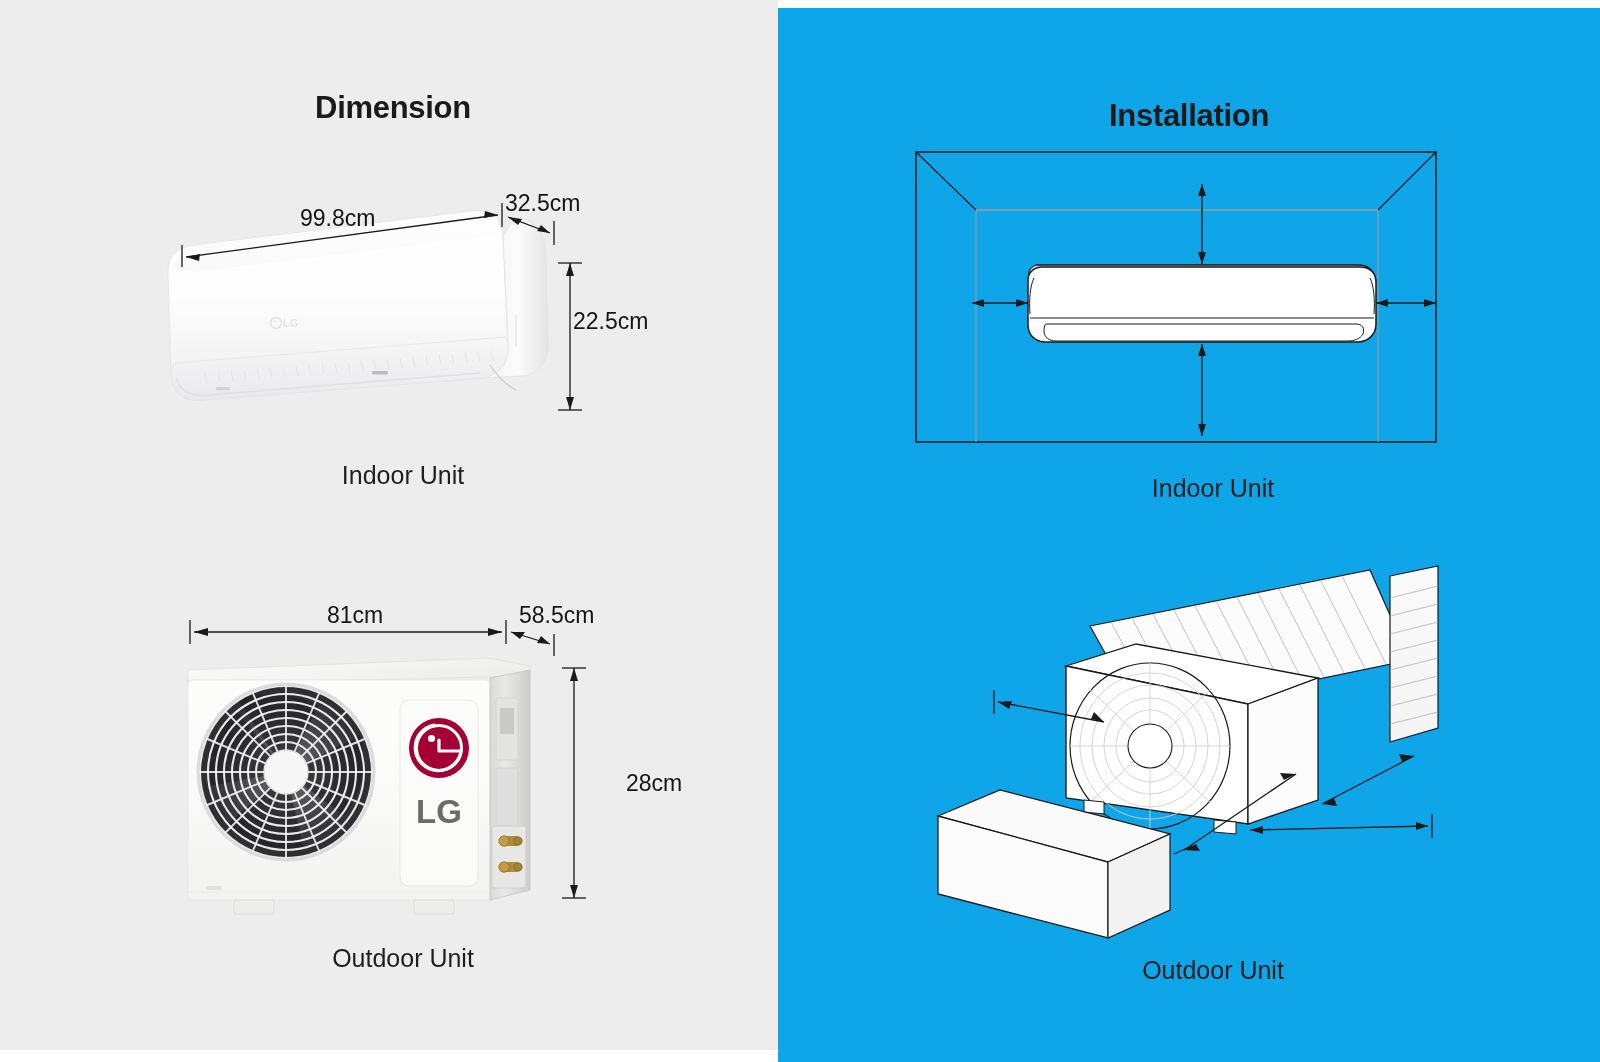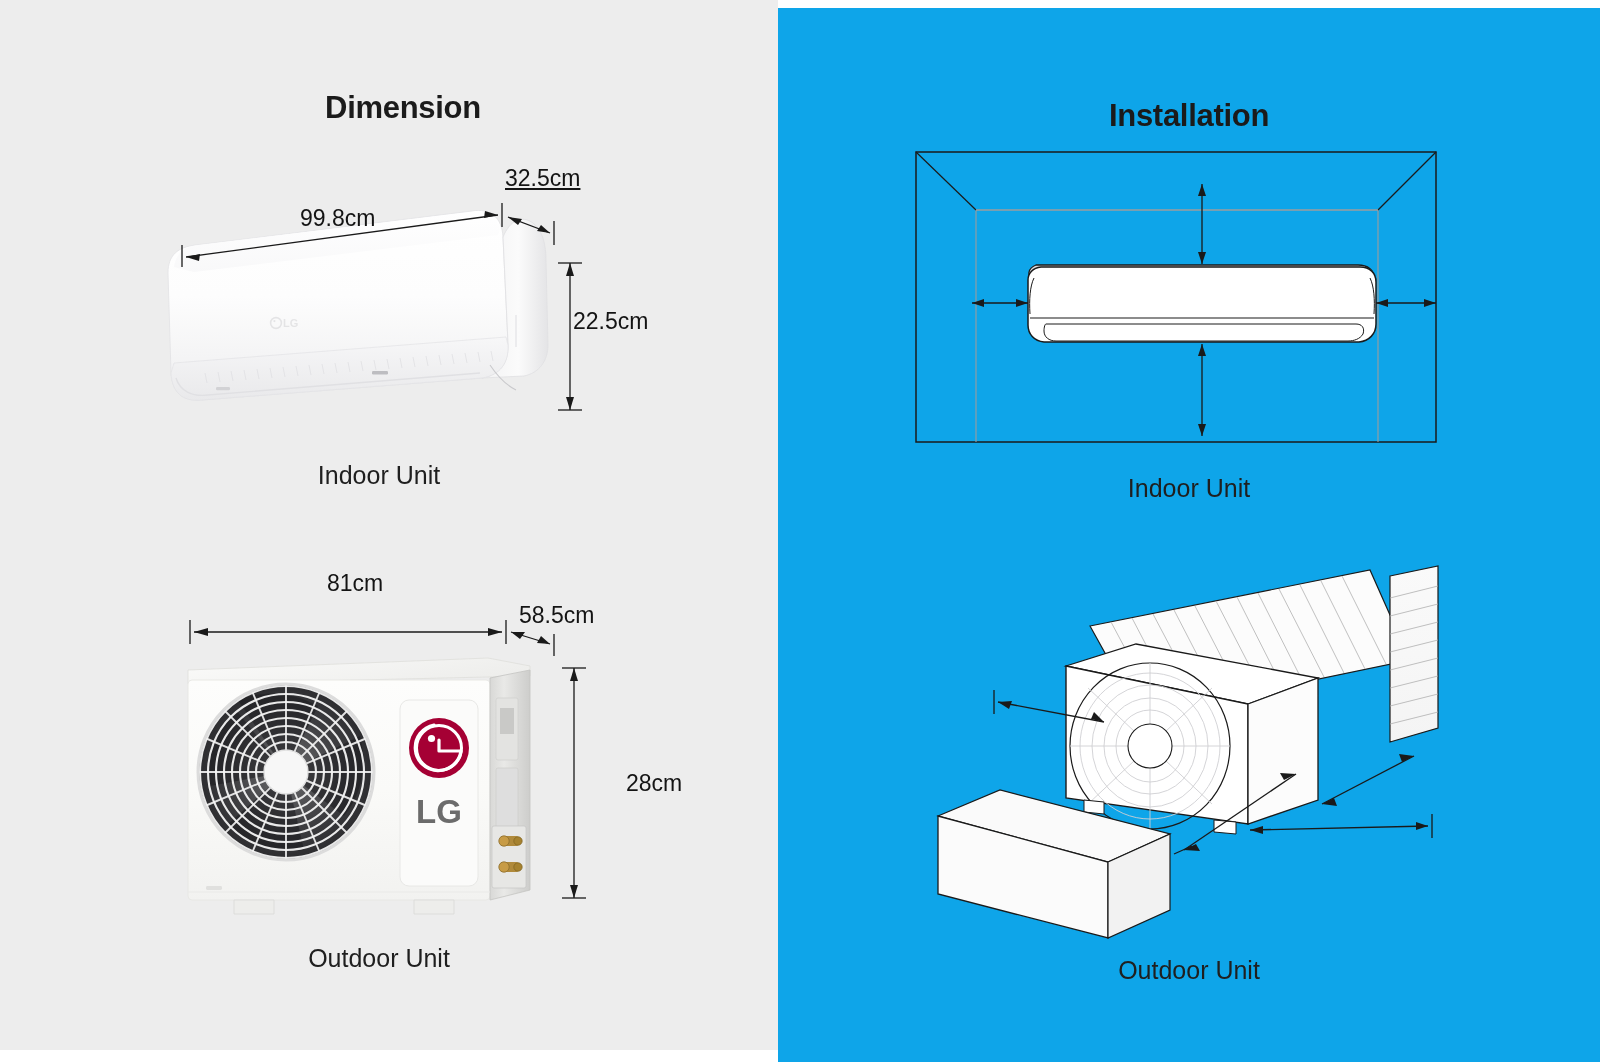--- a/index.html
+++ b/index.html
@@ -40,31 +40,32 @@
   
   .section-title {
     position: absolute;
     font-size: 31px;
     font-weight: bold;
     color: #1b1b1b;
     letter-spacing: -0.3px;
     white-space: nowrap;
     text-align: center;
   }
-  #title-dimension { left: 14px; top: 90px; width: 778px; }
+  #title-dimension { left: 4px; top: 90px; width: 778px; }
   #title-installation { left: 0; top: 90px; width: 822px; }
 
   
   .caption {
     position: absolute;
     font-size: 25px;
     font-weight: 400;
     color: #1f1f1f;
     white-space: nowrap;
     text-align: center;
+    padding-left: 24px;
   }
   #cap-indoor-left  { left: 0;  top: 461px;  width: 758px; }
   #cap-outdoor-left { left: 0;  top: 944px;  width: 758px; }
   #cap-indoor-right { left: 0;  top: 466px;  width: 822px; }
   #cap-outdoor-right{ left: 0;  top: 948px;  width: 822px; }
 
   
   .dim {
     position: absolute;
     font-size: 23px;
@@ -179,21 +180,21 @@
 
         <line x1="420" y1="88" x2="420" y2="235"></line>
         <path d="M 420,88 L 416,101 L 424,101 Z" fill="#1a1a1a" stroke="none"></path>
         <path d="M 420,235 L 416,222 L 424,222 Z" fill="#1a1a1a" stroke="none"></path>
         <line x1="408" y1="88" x2="432" y2="88"></line>
         <line x1="408" y1="235" x2="432" y2="235"></line>
       </g>
     </svg>
 
     <div class="dim" style="left:300px; top:205px;">99.8cm</div>
-    <div class="dim" style="left:505px; top:165px;text-decoration:underline;">32.5cm</div>
+    <div class="dim" style="left:505px; top:190px;">32.5cm</div>
     <div class="dim" style="left:573px; top:308px;text-align:center;">22.5cm</div>
 
     <div class="caption" id="cap-indoor-left">Indoor Unit</div>
 
     <svg class="svg-abs" style="left:178px; top:640px;" width="400" height="285" viewBox="0 0 400 285">
       <defs>
         <linearGradient id="ouFace" x1="0" y1="0" x2="0" y2="1">
           <stop offset="0%" stop-color="#fdfdfc"></stop>
           <stop offset="50%" stop-color="#fafaf8"></stop>
           <stop offset="100%" stop-color="#f2f2f0"></stop>
@@ -314,21 +315,21 @@
         <line x1="376" y1="26" x2="376" y2="48"></line>
 
         <line x1="396" y1="60" x2="396" y2="290"></line>
         <path d="M 396,60 L 392,73 L 400,73 Z" fill="#1a1a1a" stroke="none"></path>
         <path d="M 396,290 L 392,277 L 400,277 Z" fill="#1a1a1a" stroke="none"></path>
         <line x1="384" y1="60" x2="408" y2="60"></line>
         <line x1="384" y1="290" x2="408" y2="290"></line>
       </g>
     </svg>
 
-    <div class="dim" style="left:327px; top:570px;">81cm</div>
+    <div class="dim" style="left:327px; top:602px;">81cm</div>
     <div class="dim" style="left:519px; top:602px;text-align:right;">58.5cm</div>
     <div class="dim" style="left:626px; top:770px;">28cm</div>
 
     <div class="caption" id="cap-outdoor-left">Outdoor Unit</div>
   </div>
 
   <div class="panel-right">
 
     <div class="section-title" id="title-installation">Installation</div>
 

